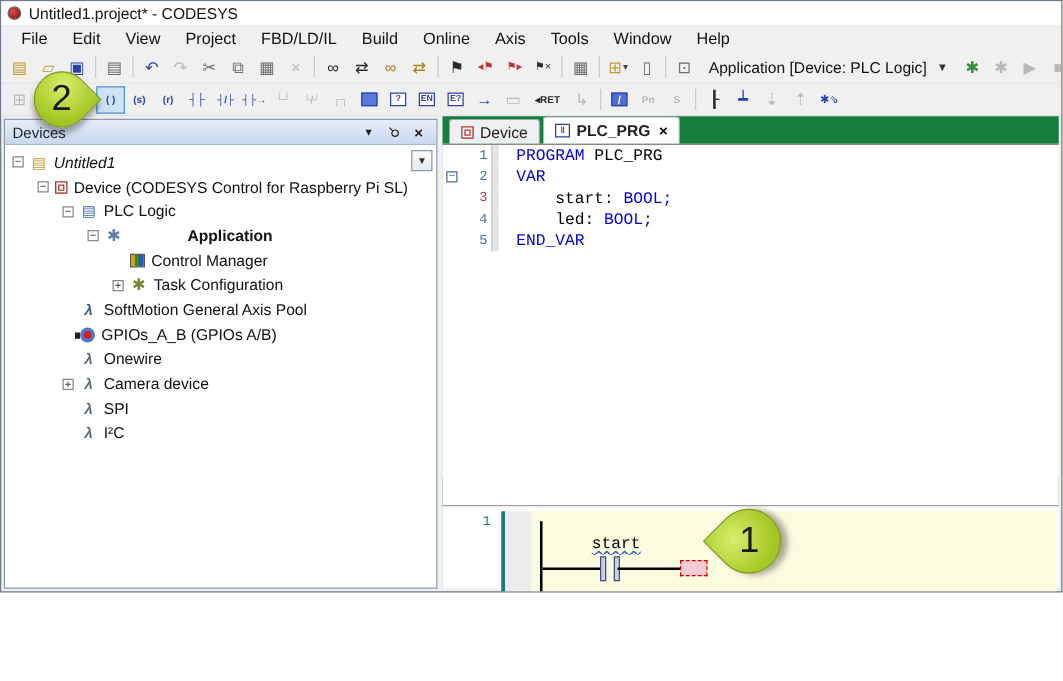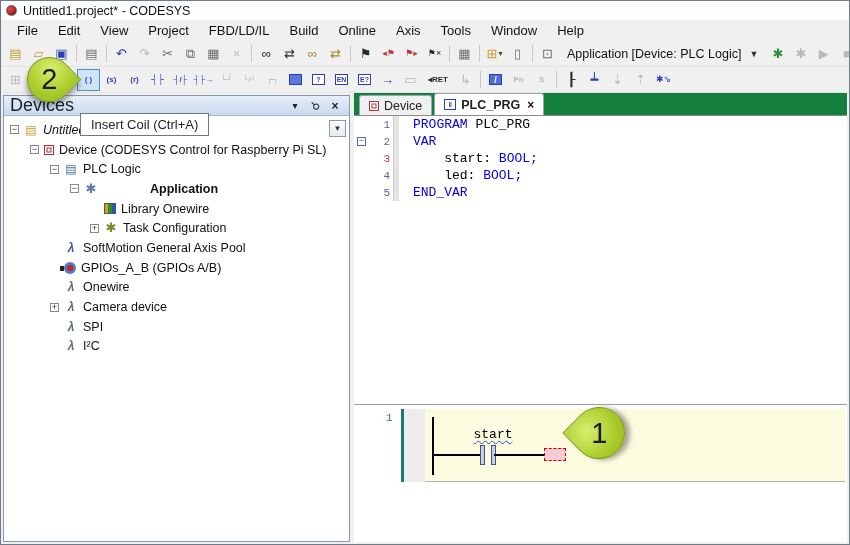--- a/index.html
+++ b/index.html
@@ -1,17 +1,17 @@
 <!DOCTYPE html>
 <html><head>
 <meta charset="utf-8">
 <style>
   * { margin:0; padding:0; box-sizing:border-box; }
   html,body { width:850px; height:545px; font-family:"Liberation Sans", sans-serif; }
-  #window { position:relative; width:850px; height:545px; background:#f0f0f0; border:1px solid #6f7b8a; overflow:hidden; }
+  #window { position:relative; width:850px; height:474px; background:#f0f0f0; border:1px solid #6f7b8a; overflow:hidden; }
 
   
   .titlebar { position:absolute; left:0; top:0; right:0; height:19px; background:#ffffff; display:flex; align-items:center; padding-left:5px; }
   .app-icon { width:11px; height:11px; border-radius:50%; background:radial-gradient(circle at 35% 35%, #e05050, #8b0000); border:1px solid #666; margin-right:6px; }
   .title-text { font-size:12.5px; color:#111; }
 
   
   .menubar { position:absolute; left:0; top:19px; right:0; height:21px; background:#f0f0f0; display:flex; align-items:center; padding-left:6px; }
   .menu-item { font-size:13px; color:#111; padding:2px 10px; cursor:default; }
 
@@ -29,21 +29,21 @@
   .bx { width:13px; height:11px; border:1px solid #2b3fae; background:#fff; color:#2b3fae; font-size:7px; font-weight:bold; display:flex; align-items:center; justify-content:center; }
   .bx.fill { background:#5a78dd; }
   .bx.solid { background:#4f6fd8; color:#fff; font-size:9px; }
   .drop { font-size:8px; color:#444; margin-left:1px; }
   .combo { display:flex; align-items:center; margin:0 4px; padding:2px 4px; font-size:12.5px; color:#111; white-space:nowrap; }
   .combo .arr { font-size:9px; margin-left:8px; color:#333; }
 
   
   .devices-panel { position:absolute; left:2px; top:94px; width:347px; bottom:2px; background:#fff; border:1px solid #8b98a8; }
   .panel-header { height:20px; background:linear-gradient(#e6eef9,#c9d9ee); border-bottom:1px solid #a8b8cc; display:flex; align-items:center; padding:0 6px; }
-  .panel-title { font-size:18px; color:#15232e; flex:1; }
+  .panel-title { font-size:12px; color:#15232e; flex:1; }
   .ph-btn { width:16px; text-align:center; font-size:10px; color:#222; margin-left:4px; }
   .pin-glyph { display:inline-block; transform:rotate(135deg); font-size:11px; }
   .tree-filter-btn { position:absolute; right:3px; top:24px; width:17px; height:17px; border:1px solid #8a99a8; background:linear-gradient(#fbfcfd,#e7ebf0); font-size:8px; color:#333; display:flex; align-items:center; justify-content:center; }
   .tree { position:absolute; left:0; top:22px; right:0; bottom:0; overflow:hidden; padding-top:2px; }
   .tree-row { height:19.7px; display:flex; align-items:center; font-size:12.5px; color:#111; white-space:nowrap; }
   .exp { width:9px; height:9px; border:1px solid #888; background:#fff; color:#333; font-size:9px; line-height:7px; text-align:center; flex:none; }
   .exp.none { visibility:hidden; }
   .ti { width:14px; height:13px; margin-left:5px; flex:none; display:flex; align-items:center; justify-content:center; font-size:12px; }
   .tlabel { margin-left:5px; }
   .it { font-style:italic; } .bd { font-weight:bold; }
@@ -346,21 +346,21 @@
           <div class="exp">−</div>
           <span style="display: inline-flex; align-items: center; gap: 47px;">
             <span class="ti ti-application"></span>
             <span class="tlabel bd">Application</span>
           </span>
         </div>
         <div class="tree-row" style="padding-left: 86px;">
           <div class="exp none"></div>
           <span style="display: inline-flex; align-items: center;">
             <span class="ti ti-library"></span>
-            <span class="tlabel">Library Onewire</span>
+            <span class="tlabel">Control Manager</span>
           </span>
         </div>
         <div class="tree-row" style="padding-left: 86px;">
           <div class="exp">+</div>
           <span style="display: inline-flex; align-items: flex-start;">
             <span class="ti ti-task"></span>
             <span class="tlabel">Task Configuration</span>
           </span>
         </div>
         <div class="tree-row" style="padding-left: 46px;">
@@ -439,23 +439,20 @@
           <div class="contact-label">start</div>
           <div class="cbar cb1"></div>
           <div class="cbar cb2"></div>
           <div class="wire w2"></div>
           <div class="coil-ph"></div>
         </div>
       </div>
     </div>
   </div>
 
-  <div class="tooltip">
-    <span>Insert Coil (Ctrl+A)</span>
-  </div>
 
   <div class="balloon b2">
     <span class="num">2</span>
   </div>
   <div class="balloon b1">
     <span class="num">1</span>
   </div>
 
 </div>
 

